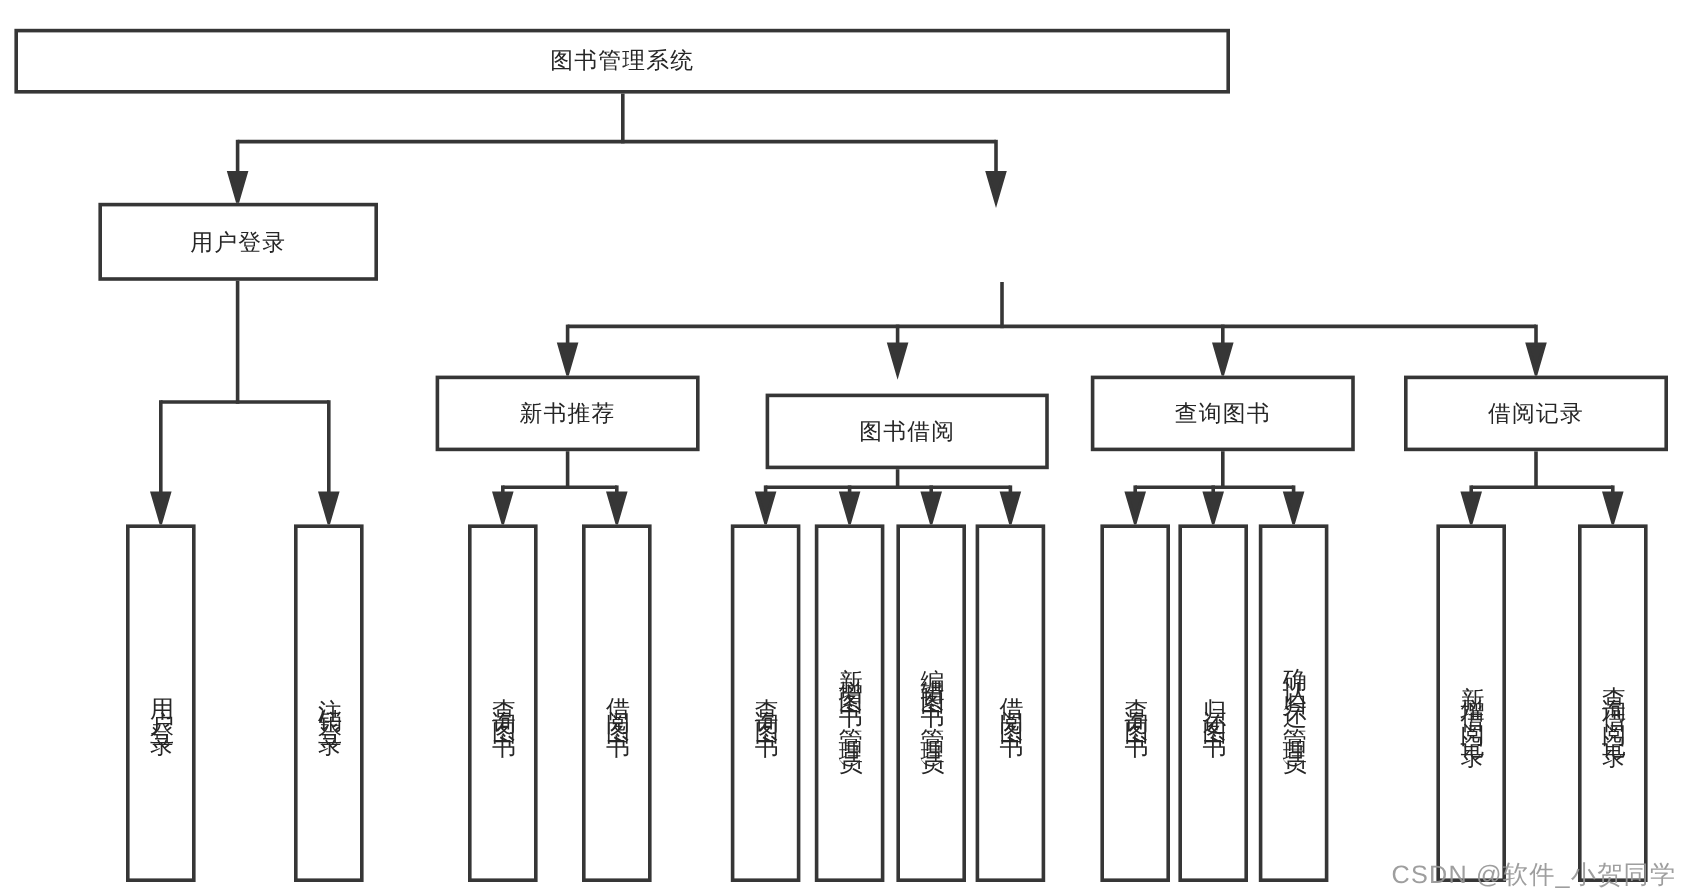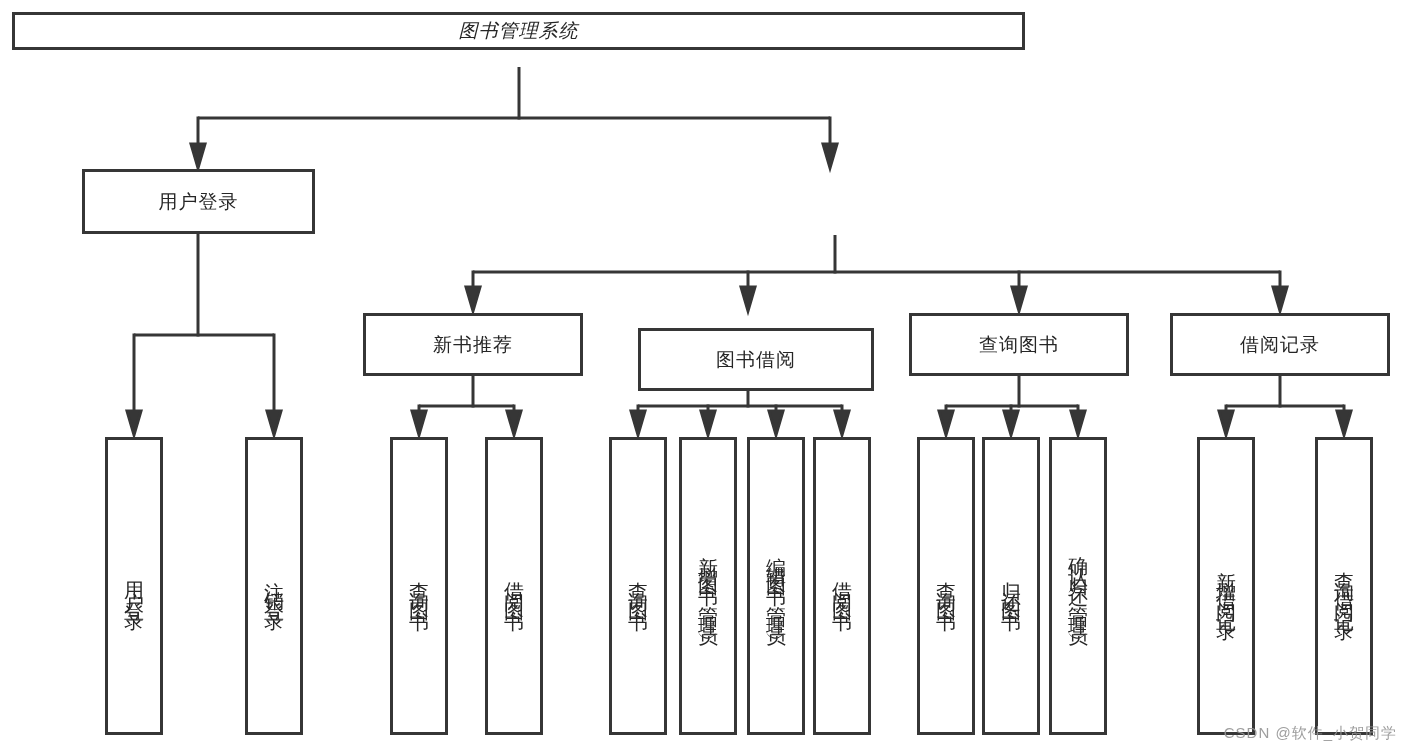--- a/index.html
+++ b/index.html
@@ -4,21 +4,21 @@
 <style>
   html, body { margin:0; padding:0; background:#ffffff; }
   body { font-family:"Liberation Sans","DejaVu Sans",sans-serif; }
   .canvas { position:relative; width:1405px; height:747px; background:#ffffff; overflow:hidden; }
   .svg-layer { position:absolute; left:0; top:0; }
   .box { position:absolute; box-sizing:border-box; background:#ffffff;
          border:3px solid #363636; display:flex; align-items:center; justify-content:center; }
   .hlabel { font-size:19px; color:#262626; letter-spacing:1px; white-space:nowrap; }
   .vlabel { writing-mode:vertical-rl; text-orientation:mixed; font-size:20px; color:#262626;
             letter-spacing:10px; line-height:1.05; white-space:nowrap; }
-  .watermark { position:absolute; right:8px; bottom:4px; font-size:15px;
+  .watermark { position:absolute; right:8px; bottom:4px; font-size:21px;
                color:rgba(150,150,150,0.92); letter-spacing:1px; white-space:nowrap; }
 </style>
 </head>
 <body>
 
 <div class="canvas">
 
   <svg class="svg-layer" width="1405" height="747" viewBox="0 0 1405 747">
     <g stroke="#363636" stroke-width="3" fill="#363636">
 
@@ -76,21 +76,21 @@
 
       <line x1="1280" y1="376" x2="1280" y2="407.5"></line>
       <line x1="1226" y1="406" x2="1344" y2="406"></line>
       <line x1="1226" y1="404.5" x2="1226" y2="416"></line>
       <polygon points="1219,411 1233,411 1226,435"></polygon>
       <line x1="1344" y1="404.5" x2="1344" y2="416"></line>
       <polygon points="1337,411 1351,411 1344,435"></polygon>
     </g>
   </svg>
 
-  <div class="box" style="left:12px; top:12px; width:1013px; height:38px;font-style:italic;">
+  <div class="box" style="left:12px; top:24px; width:1013px; height:54px;">
     <span class="hlabel">图书管理系统</span>
   </div>
 
   <div class="box" style="left:82px; top:169px; width:233px; height:65px;">
     <span class="hlabel">用户登录</span>
   </div>
 
   <div class="box" style="left:363px; top:313px; width:220px; height:63px;">
     <span class="hlabel">新书推荐</span>
   </div>

